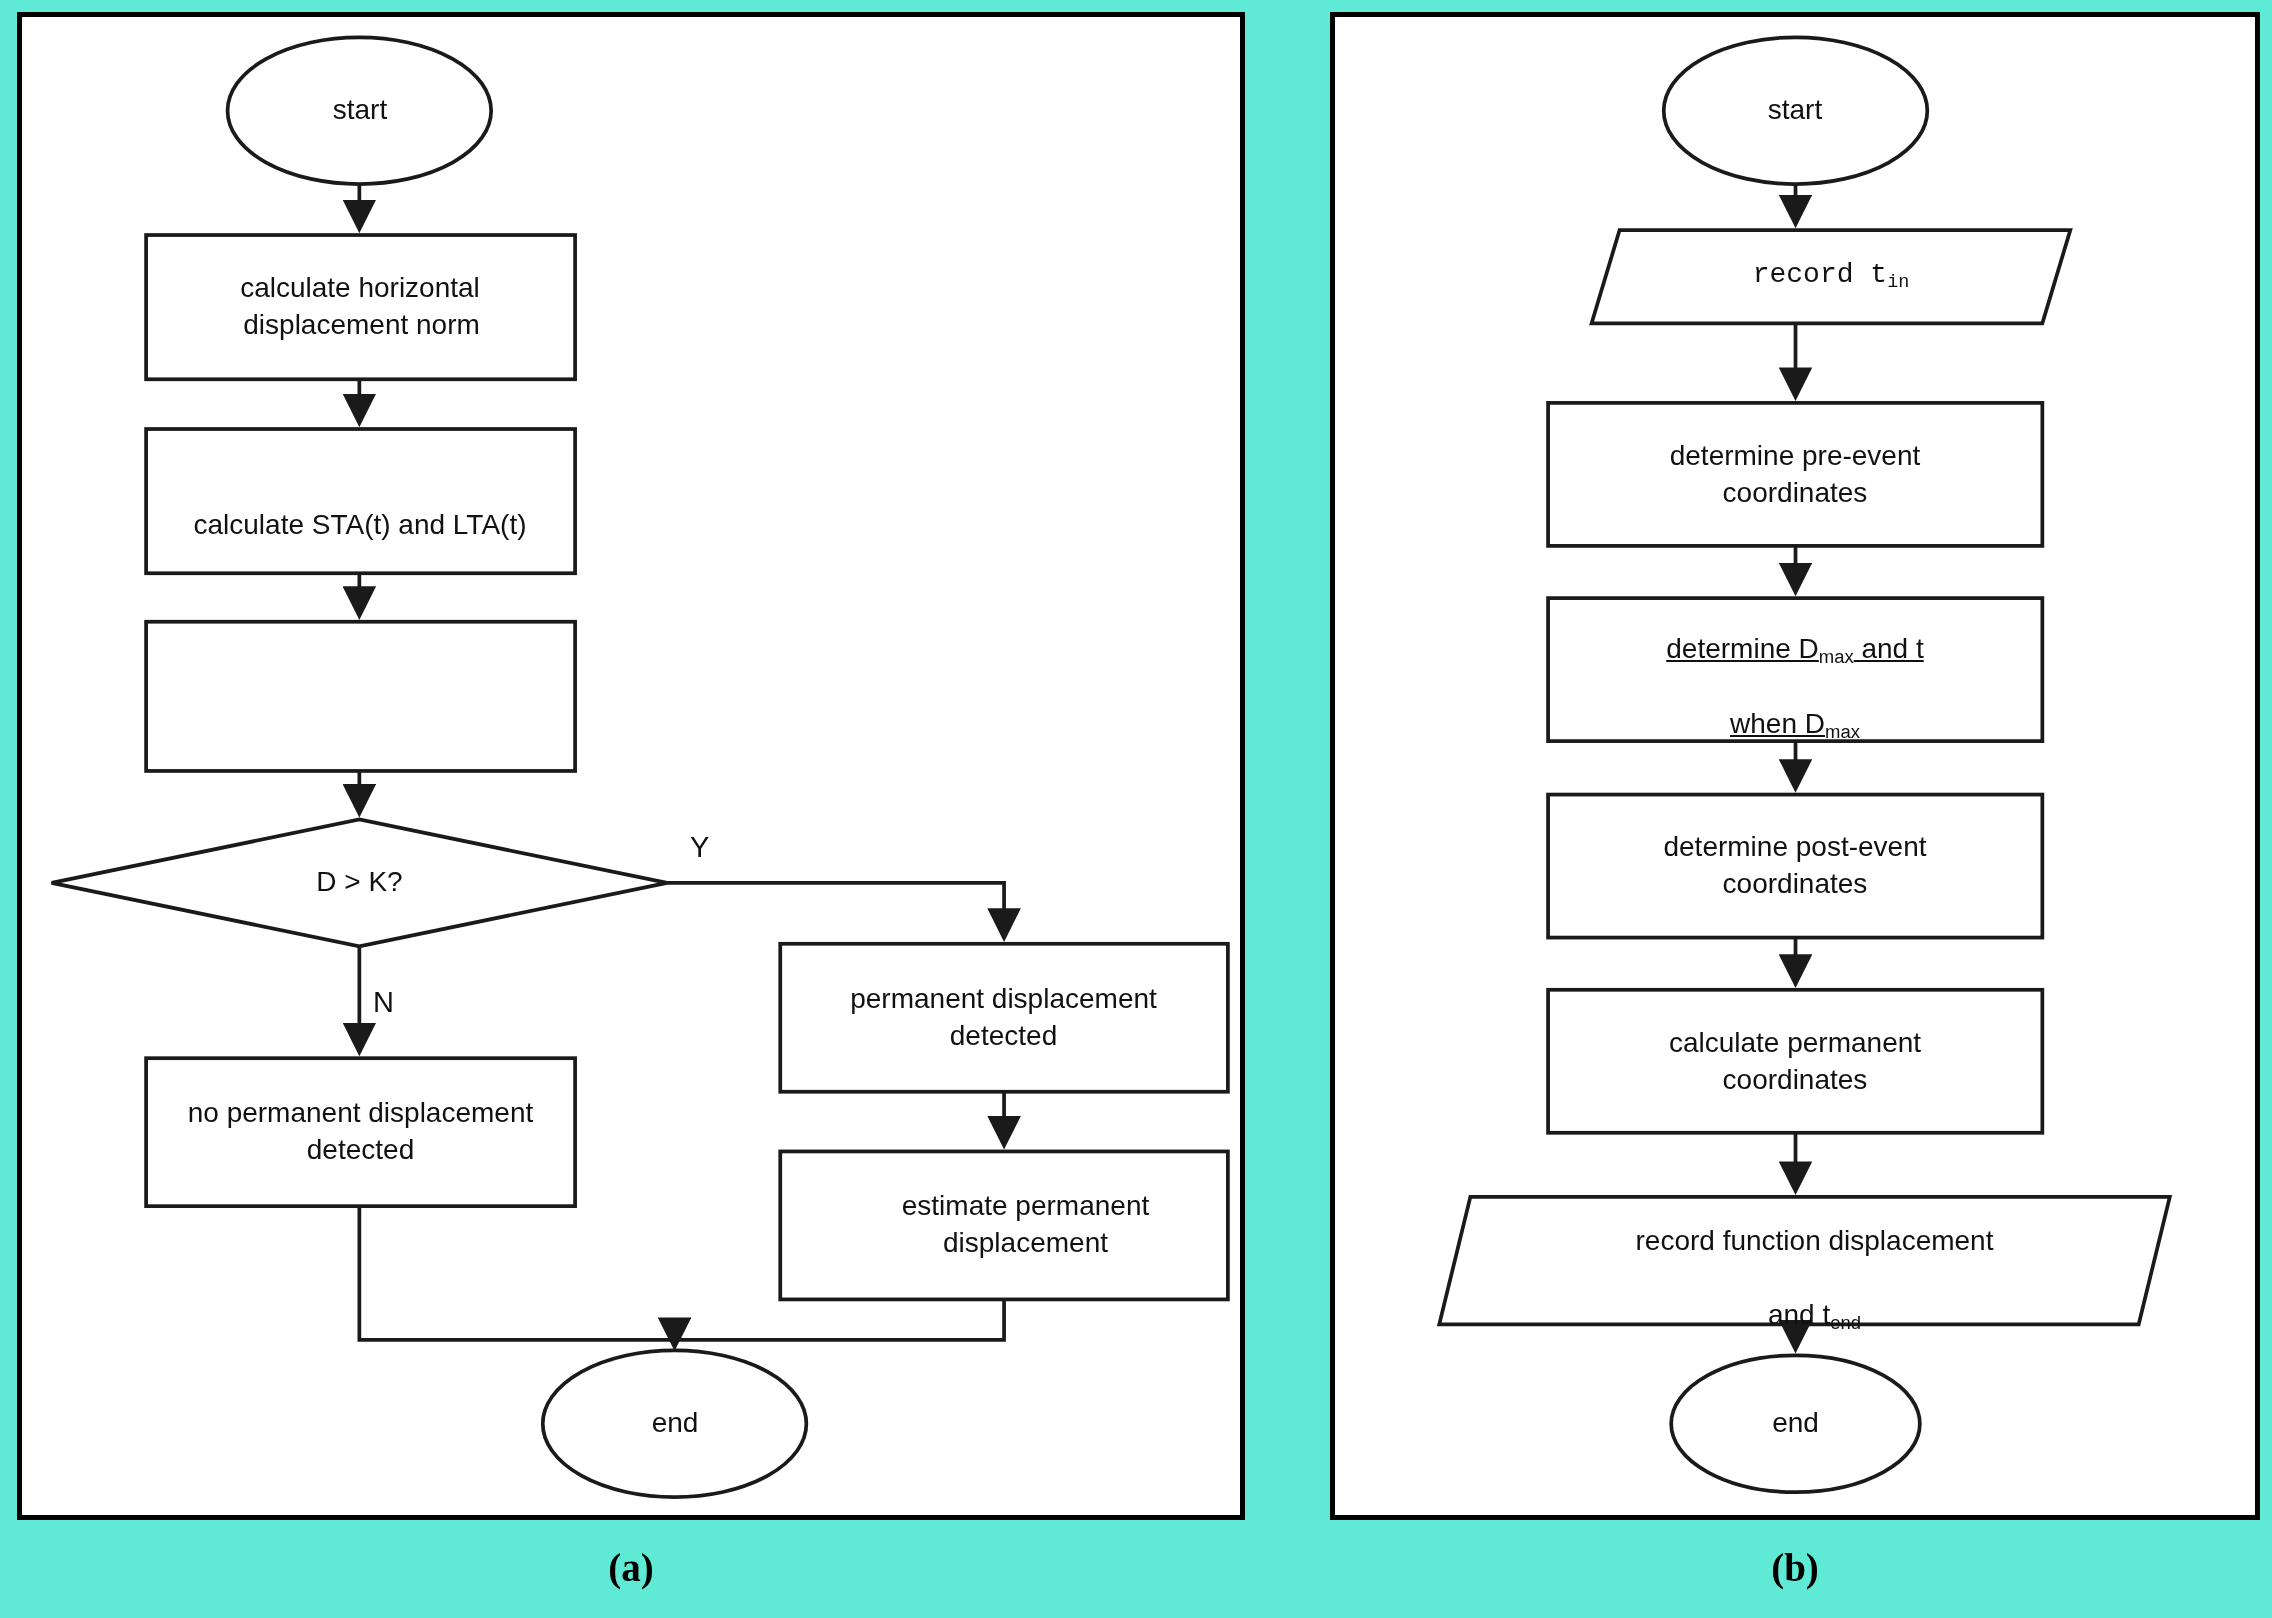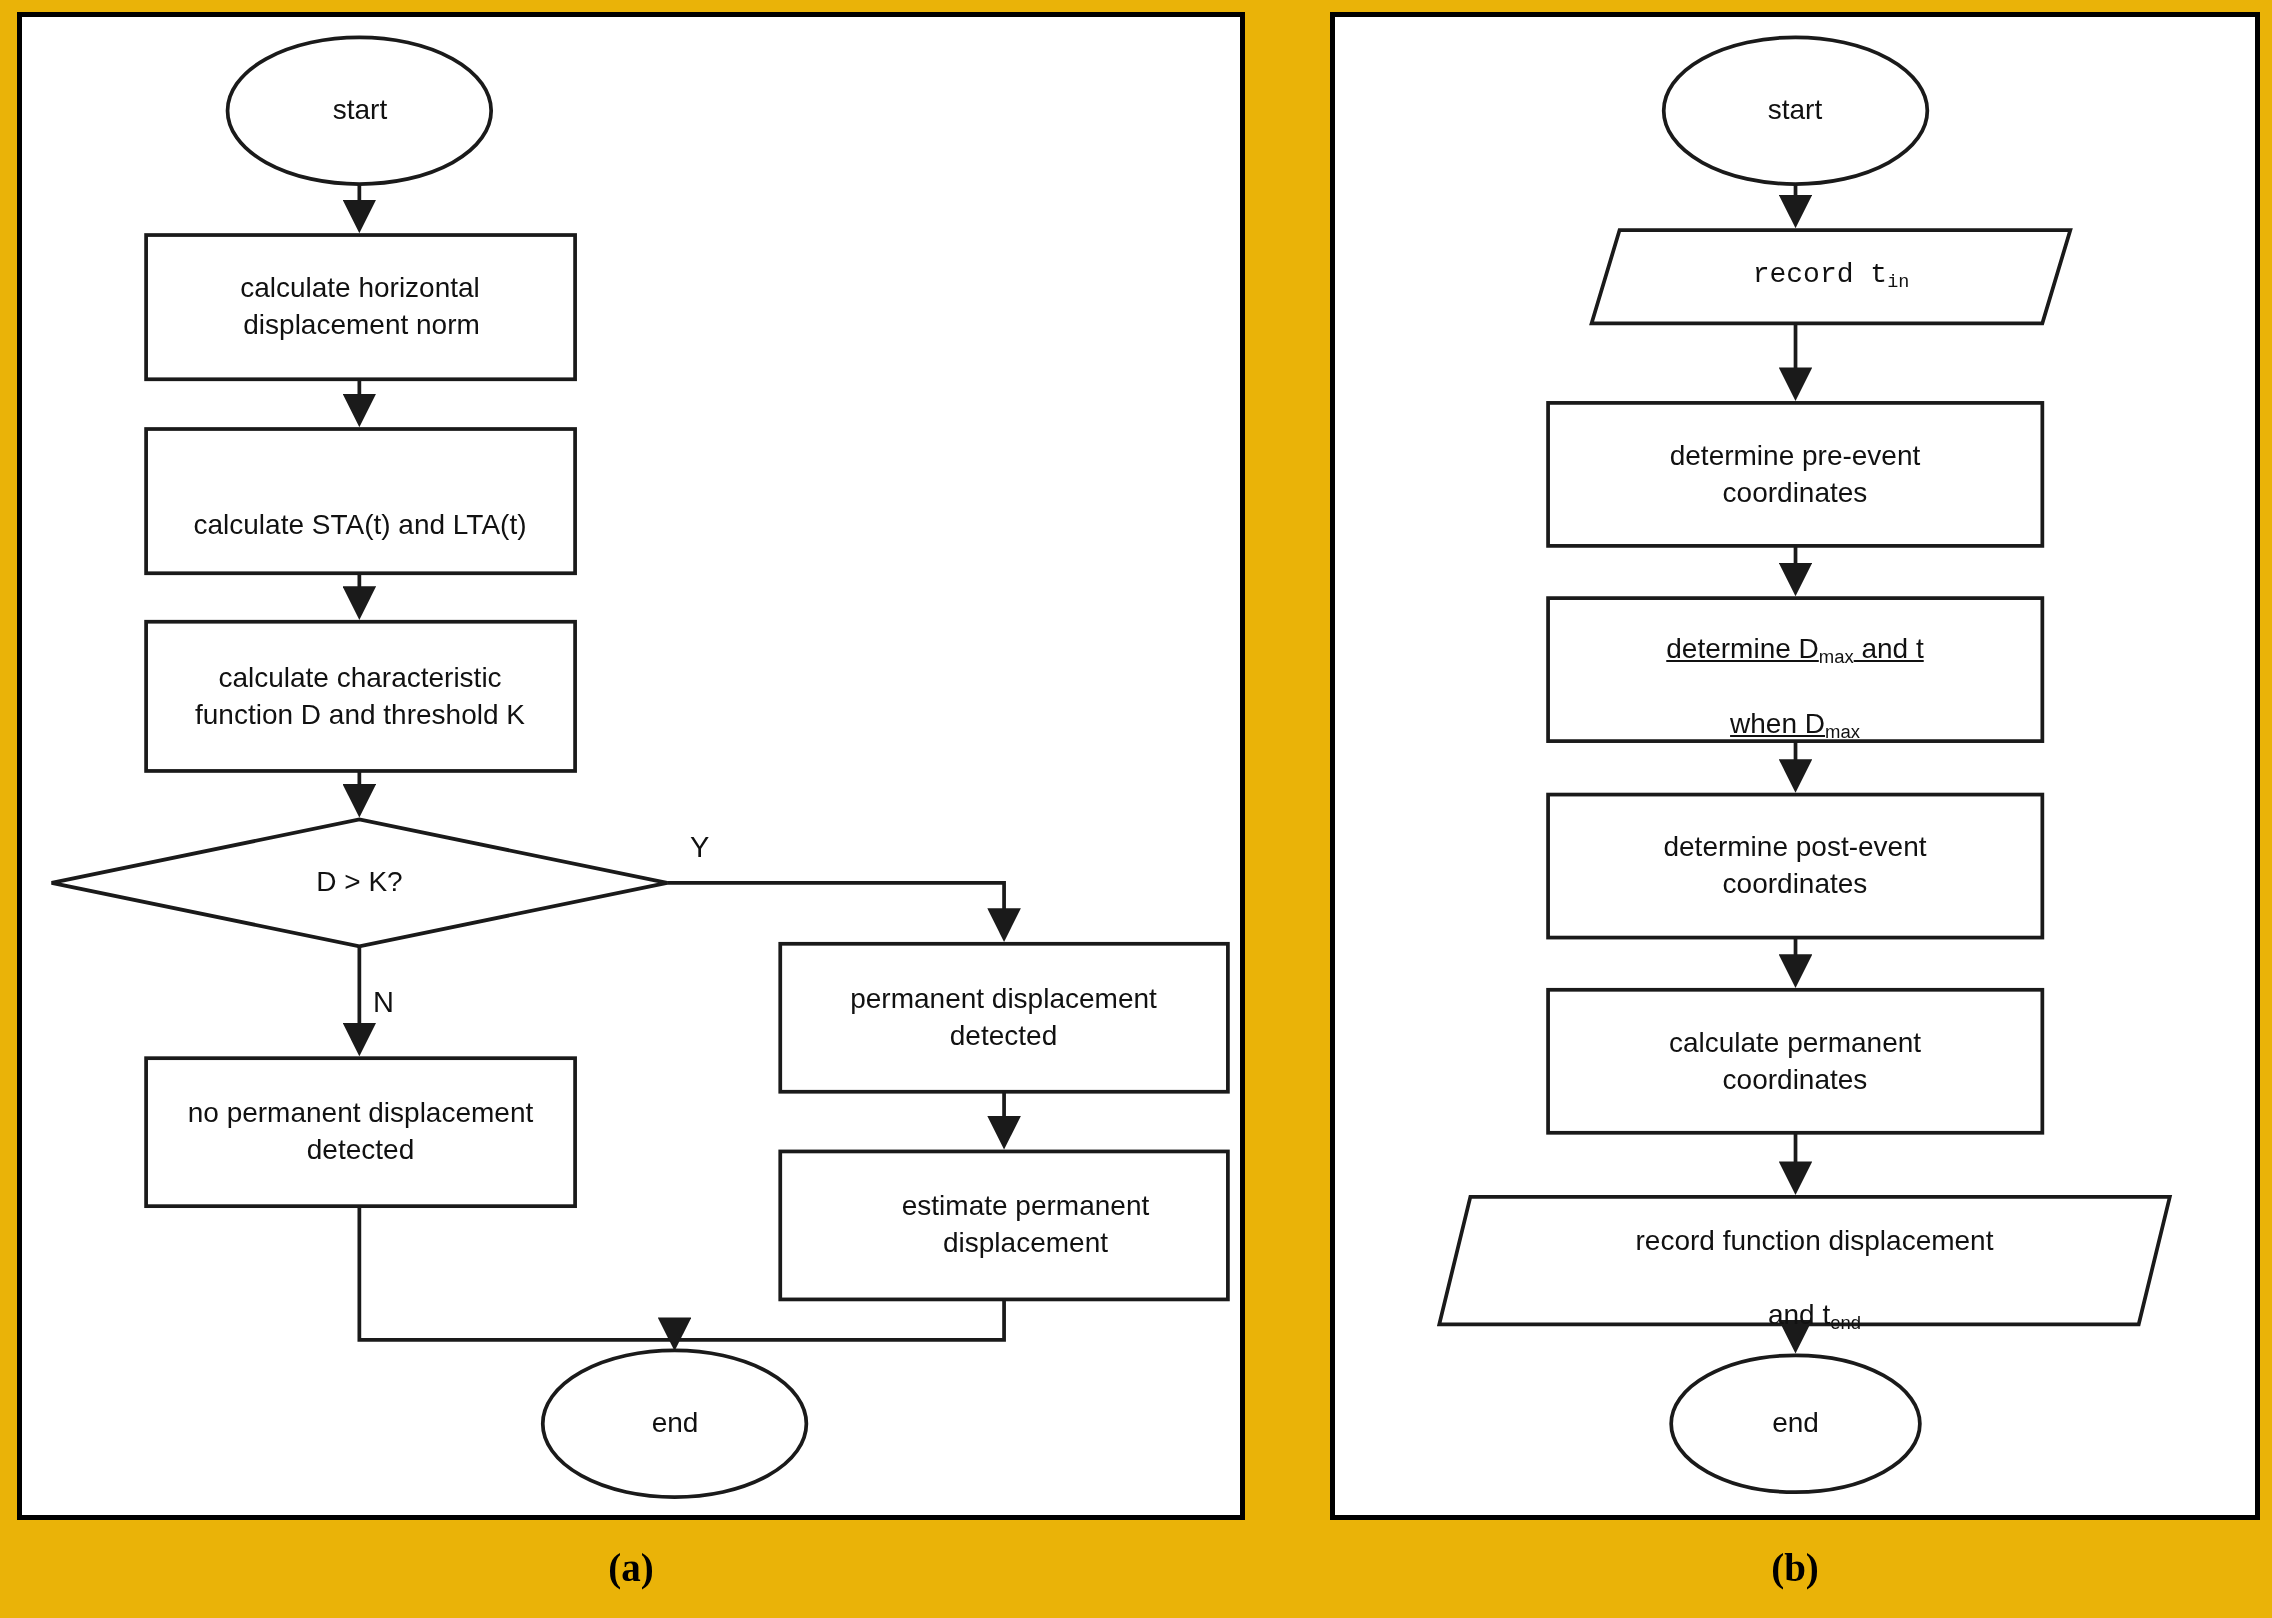--- a/index.html
+++ b/index.html
@@ -1,21 +1,21 @@
 <!DOCTYPE html>
 <html style="font-size:10px"><head>
 <meta charset="utf-8">
 <style>
   html,body{margin:0;padding:0;background:#ffffff;}
   body{
     width:2273px;height:1619px;
     font-family:"Liberation Sans", sans-serif;
     -webkit-font-smoothing:antialiased;
   }
-  #root{position:relative;width:2273px;height:1619px;overflow:hidden;background:#eab308;}
+  #root{position:relative;width:2273px;height:1619px;overflow:hidden;background:#5eead4;}
 
   .panel{
     position:absolute;
     border:5.6px solid #000;
     box-sizing:border-box;
     background:#fff;
   }
   #panel-a{left:17.4px;top:12.4px;width:1228px;height:1508px;}
   #panel-b{left:1330px;top:12.4px;width:930px;height:1508px;}
 
@@ -108,22 +108,20 @@
     <path class="conn" d="M 2888 1192 L 2888 1266" marker-end="url(#arrow)"></path>
     <path class="conn" d="M 2888 1508 L 2888 1580" marker-end="url(#arrow)"></path>
     <path class="conn" d="M 2888 1822 L 2888 1913" marker-end="url(#arrow)"></path>
     <path class="conn" d="M 2888 2130 L 2888 2168" marker-end="url(#arrow)"></path>
   </svg>
 
   <div class="nodetext" style="left:228px;top:73px;width:264px;height:75px;">start</div>
   <div class="nodetext" style="left:152px;top:235px;width:416px;height:144px;text-align:right;">calculate horizontal
 displacement norm</div>
   <div class="nodetext" style="left:152px;top:453px;width:416px;height:144px;">calculate STA(t) and LTA(t)</div>
-  <div class="nodetext" style="left:152px;top:622px;width:416px;height:149px;">calculate characteristic
-function D and threshold K</div>
   <div class="nodetext" style="left:235px;top:845px;width:249px;height:75px;">D &gt; K?</div>
   <div class="nodetext" style="left:149px;top:1058px;width:423px;height:148px;">no permanent displacement
 detected</div>
   <div class="nodetext" style="left:783px;top:944px;width:441px;height:148px;">permanent displacement
 detected</div>
   <div class="nodetext" style="left:805px;top:1151px;width:441px;height:148px;text-align:center;">estimate permanent
 displacement</div>
   <div class="nodetext" style="left:543px;top:1386px;width:264px;height:75px;">end</div>
 
   <div class="edgelabel" style="left:690px;top:833px;">Y</div>

